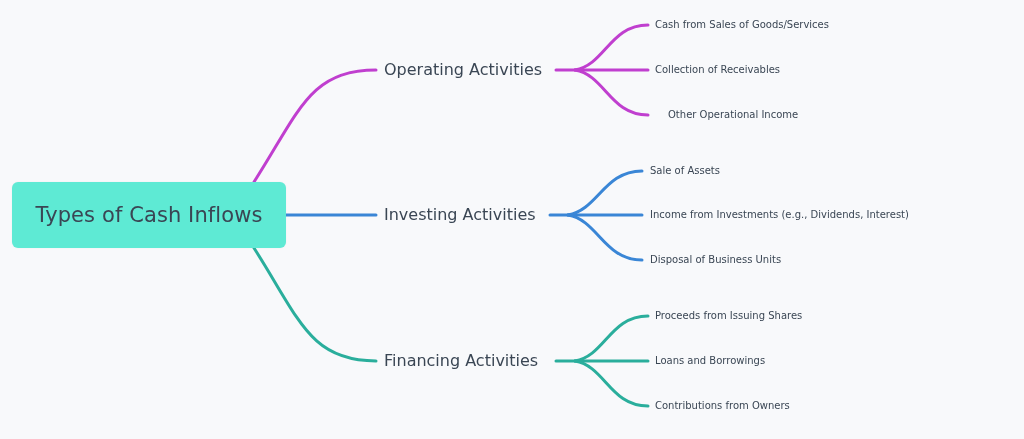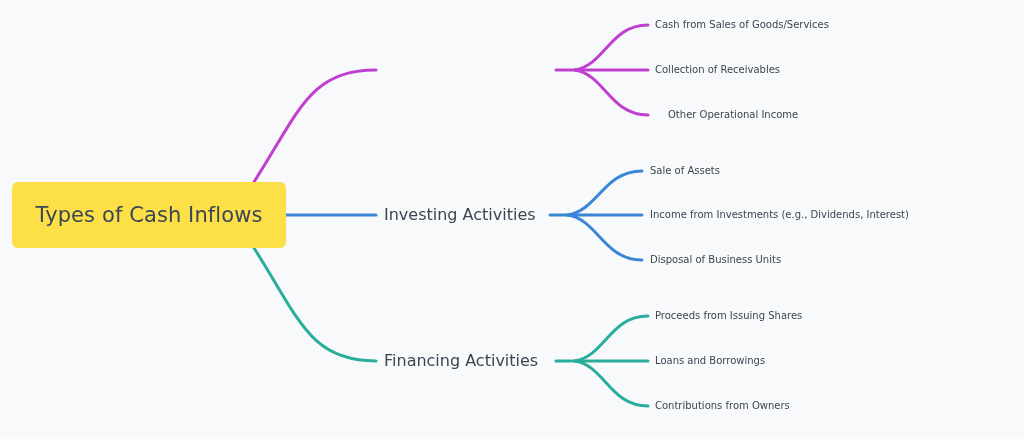--- a/index.html
+++ b/index.html
@@ -24,21 +24,21 @@
       top: 0;
       width: 1024px;
       height: 439px;
     }
     .root-node {
       position: absolute;
       left: 12px;
       top: 182px;
       width: 274px;
       height: 66px;
-      background: #fde047;
+      background: #5eead4;
       border-radius: 6px;
       box-shadow: 0 0 2px rgba(0,0,0,0.05);
       display: flex;
       align-items: center;
       justify-content: center;
     }
     .root-label {
       font-size: 21px;
       color: #3a4654;
       letter-spacing: 0.1px;
@@ -87,20 +87,21 @@
       <path d="M 556 361 L 648 361"></path>
       <path d="M 575 361 C 605 356, 610 316, 648 316"></path>
       <path d="M 575 361 C 605 366, 610 406, 648 406"></path>
     </g>
   </svg>
 
   <div class="root-node">
     <span class="root-label">Types of Cash Inflows</span>
   </div>
 
+  <span class="branch-label" style="left:384px; top:60px;">Operating Activities</span>
   <span class="branch-label" style="left:384px; top:205px;">Investing Activities</span>
   <span class="branch-label" style="left:384px; top:351px;">Financing Activities</span>
 
   <span class="leaf-label" style="left:655px; top:16px;">Cash from Sales of Goods/Services</span>
   <span class="leaf-label" style="left:655px; top:61px;">Collection of Receivables</span>
   <span class="leaf-label" style="left:655px; top:106px;margin-left:13px;">Other Operational Income</span>
 
   <span class="leaf-label" style="left:650px; top:162px;">Sale of Assets</span>
   <span class="leaf-label" style="left:650px; top:206px;">Income from Investments (e.g., Dividends, Interest)</span>
   <span class="leaf-label" style="left:650px; top:251px;">Disposal of Business Units</span>

